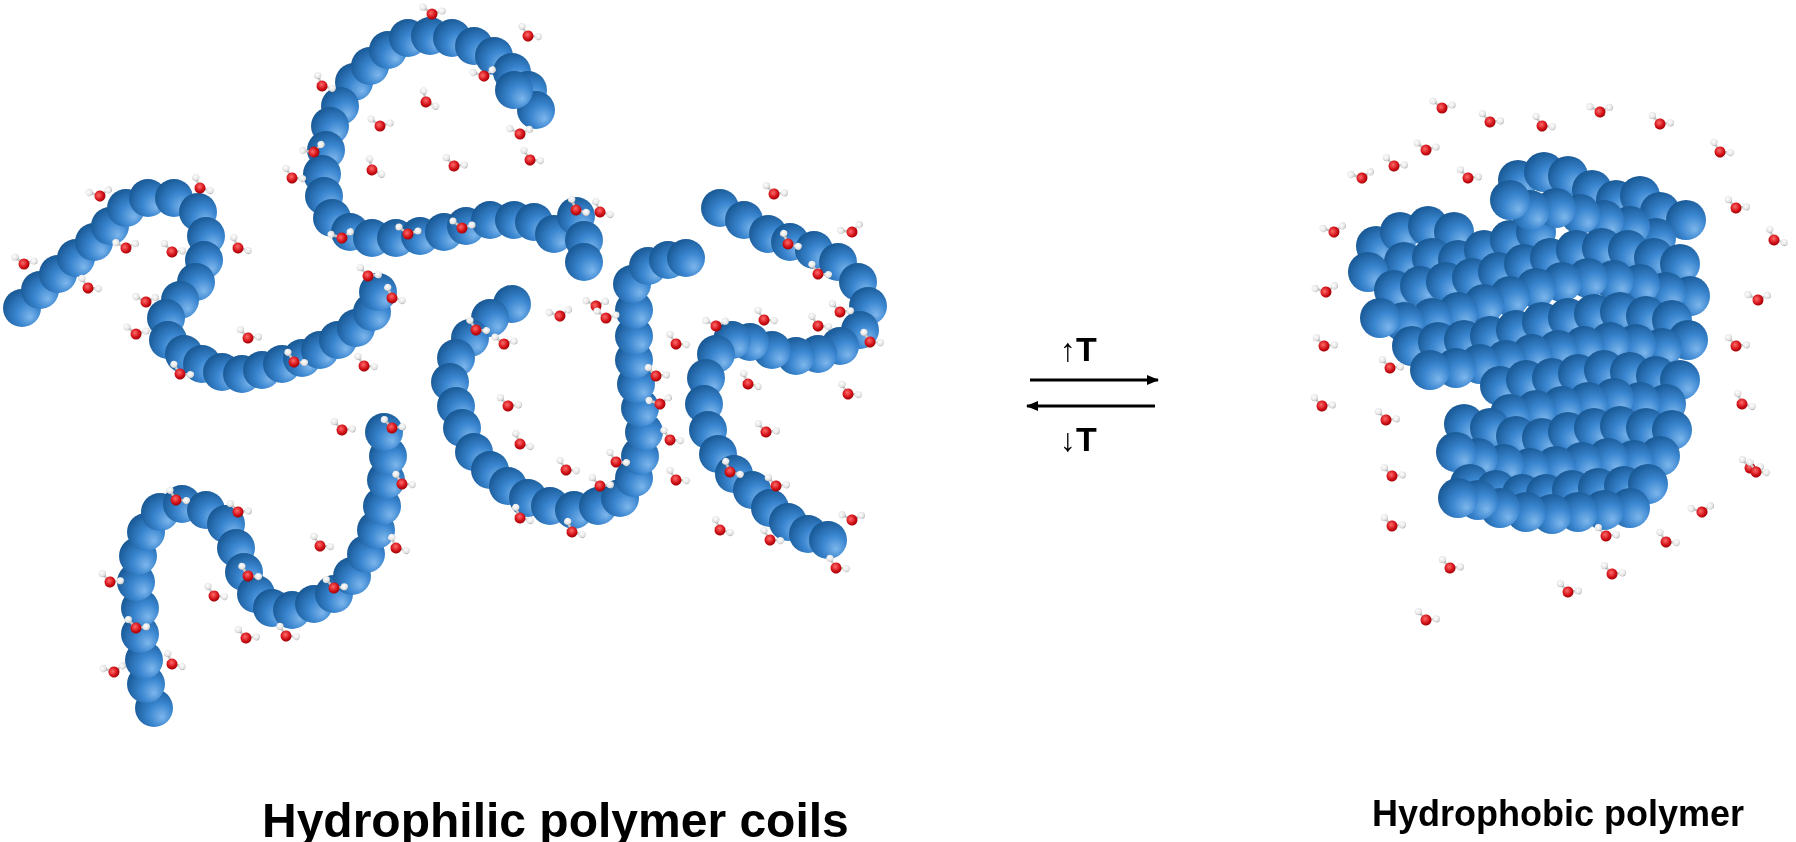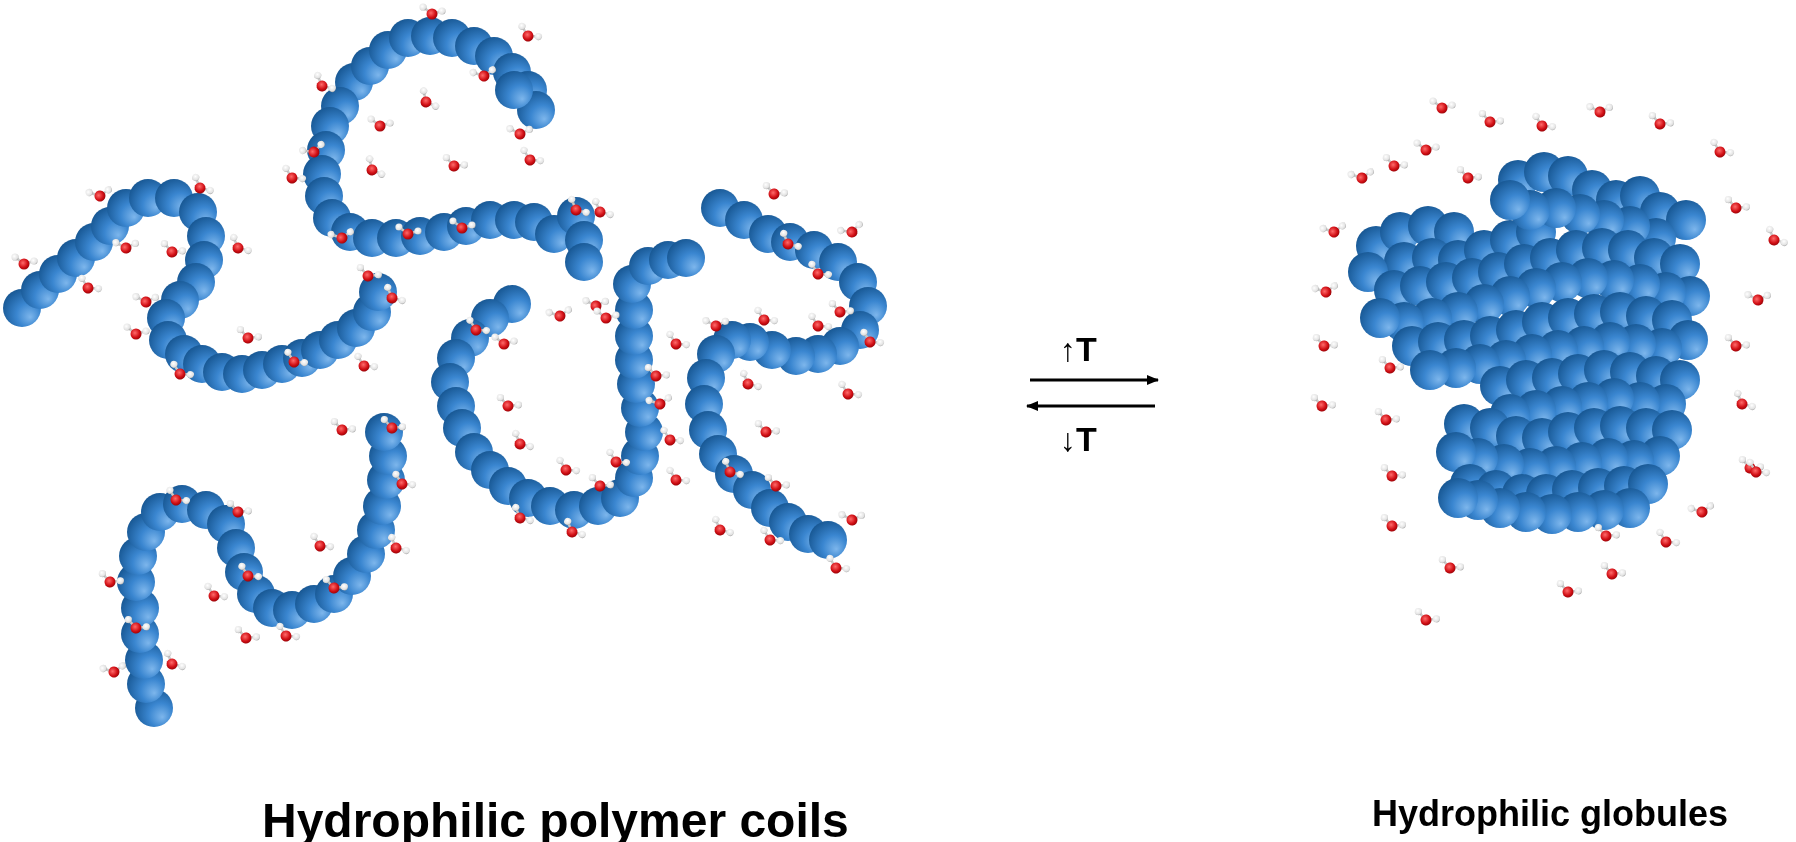--- a/index.html
+++ b/index.html
@@ -1135,13 +1135,13 @@
           <circle cx="0" cy="0" r="5.5" fill="url(#oGrad)"></circle>
         </g>
       </g>
   </g>
 </svg>
 
 <div class="tlabel" id="t-up"><span class="arr">↑</span><span>T</span></div>
 <div class="tlabel" id="t-down"><span class="arr">↓</span><span>T</span></div>
 
 <div class="label" id="label-left">Hydrophilic polymer coils</div>
-<div class="label" id="label-right">Hydrophilic globules</div>
+<div class="label" id="label-right">Hydrophobic polymer</div>
 
 </body></html>

